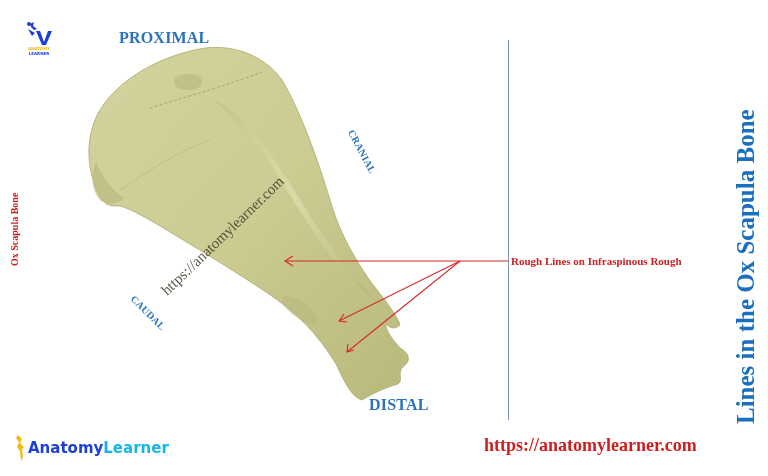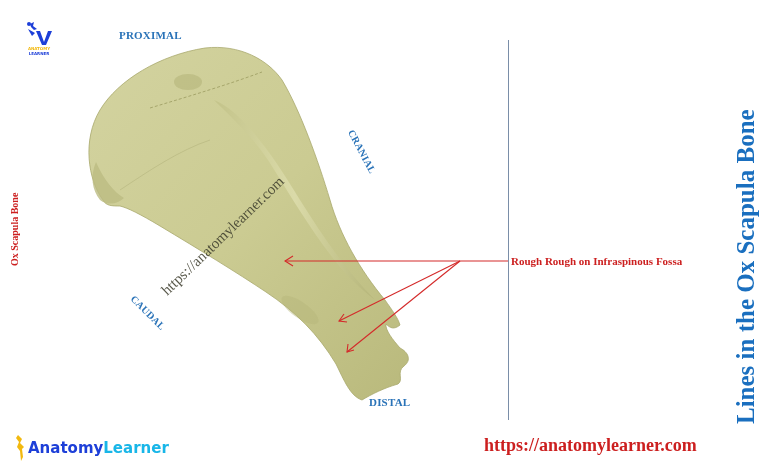--- a/index.html
+++ b/index.html
@@ -1,18 +1,18 @@
 <!DOCTYPE html>
 <html><head>
   <meta charset="utf-8">
   <style>
     html, body { margin: 0; padding: 0; }
     body { width: 768px; height: 476px; position: relative; background: #ffffff; overflow: hidden; font-family: "Liberation Serif", serif; }
     .abs { position: absolute; }
-    .dir-label { color: #2a73b8; font-weight: bold; font-size: 11px; letter-spacing: 0.2px; font-family: "Liberation Serif", serif; white-space: nowrap; }
+    .dir-label { color: #2a73b8; font-weight: bold; font-size: 16px; letter-spacing: 0.2px; font-family: "Liberation Serif", serif; white-space: nowrap; }
     .side-title { color: #cc1f1f; font-weight: bold; font-size: 10px; font-family: "Liberation Serif", serif; white-space: nowrap; transform-origin: left top; transform: rotate(-90deg); }
     .main-title { color: #1a6fbf; font-weight: bold; font-size: 25px; font-family: "Liberation Serif", serif; white-space: nowrap; transform-origin: left top; transform: rotate(-90deg); }
     .annotation { color: #cc1f1f; font-weight: bold; font-size: 11px; font-family: "Liberation Serif", serif; white-space: nowrap; }
     .url-footer { color: #cc1f1f; font-weight: bold; font-size: 18px; font-family: "Liberation Serif", serif; white-space: nowrap; }
     .watermark { color: #3a3a2a; font-size: 15px; font-family: "Liberation Serif", serif; white-space: nowrap; transform-origin: left bottom; transform: rotate(-44deg); opacity: 0.85; }
     .divider { width: 1px; background: #7a8ea8; }
     .brand-text { font-family: "DejaVu Sans", sans-serif; font-weight: bold; font-size: 15px; white-space: nowrap; }
     .brand-a { color: #1d3fd8; }
     .brand-b { color: #18b6e8; }
     .small-logo-text { font-family: "DejaVu Sans", sans-serif; font-weight: bold; font-size: 4px; line-height: 5px; text-align: center; }
@@ -90,21 +90,21 @@
     <line x1="460" y1="261" x2="339" y2="321"></line>
     <line x1="460" y1="261" x2="347" y2="352"></line>
     <polyline points="293,256 285,261 293,266"></polyline>
     <polyline points="344,314 339,321 347,322"></polyline>
     <polyline points="348,344 347,352 354,350"></polyline>
   </g>
 </svg>
 
 <div class="abs divider" style="left:508px; top:40px; height:380px;"></div>
 
-<div class="abs annotation" style="left:511px; top:255px;">Rough Rough on Infraspinous Fossa</div>
+<div class="abs annotation" style="left:511px; top:255px;">Rough Lines on Infraspinous Rough</div>
 
 <div class="abs main-title" style="left:732px; top:424px;">Lines in the Ox Scapula Bone</div>
 
 <div class="abs" style="left:14px; top:432px; height:32px; display:flex; align-items:center;">
   <svg width="14" height="30" viewBox="0 0 14 30">
     <path d="M4 2 L8 6 L6 10 L10 14 L8 16 L9 24 L7 28 L6 18 L3 14 L5 9 L2 5 Z" fill="#f2b90f"></path>
   </svg>
   <span class="brand-text brand-a">Anatomy</span>
     <span class="brand-text brand-b">Learner</span>
 </div>

